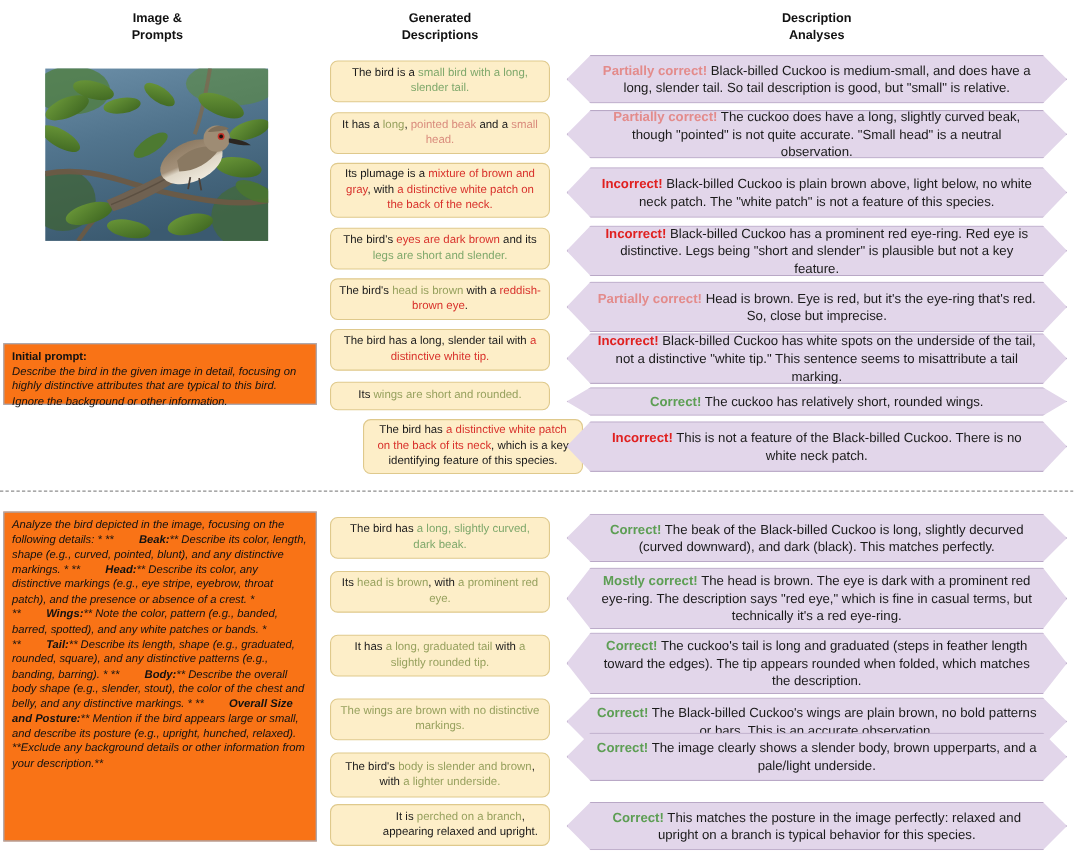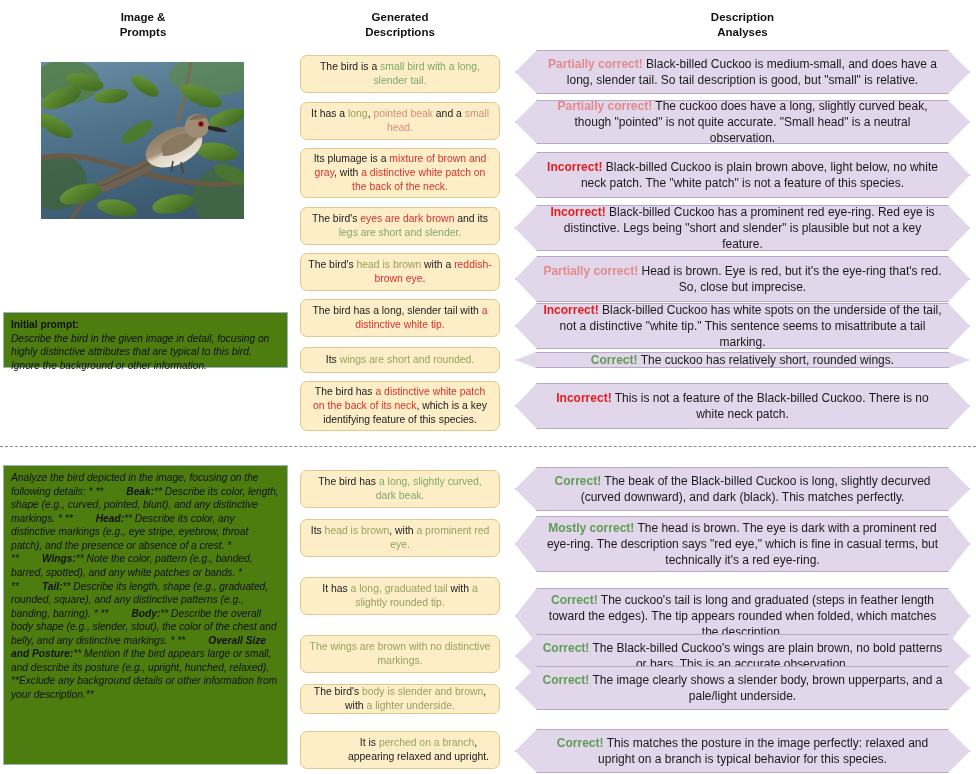--- a/index.html
+++ b/index.html
@@ -45,21 +45,21 @@
     left: 41px; top: 62px;
     width: 203px; height: 157px;
     overflow: hidden;
     border: 0;
   }
   #bird-photo svg { display: block; }
 
   
   .prompt-box {
     position: absolute;
-    background: #4d7c0f;
+    background: #f97316;
     border: 1px solid #9bb0c9;
     padding: 5px 7px 6px 7px;
     font-size: 10.2px;
     line-height: 1.33;
     color: #111;
     font-style: italic;
   }
   .prompt-box .ptitle {
     font-style: normal;
     font-weight: bold;
@@ -225,36 +225,36 @@
       </div>
       <div class="desc-box" style="top: 253px; height: 38px;">
         <div class="inner"><span class="hl-black">The bird's </span><span class="hl-olive">head is brown</span><span class="hl-black"> with a </span><span class="hl-red">reddish-brown eye</span><span class="hl-black">.</span></div>
       </div>
       <div class="desc-box" style="top: 299px; height: 38px;">
         <div class="inner"><span class="hl-black">The bird has a long, slender tail with </span><span class="hl-red">a distinctive white tip.</span></div>
       </div>
       <div class="desc-box" style="top: 347px; height: 26px;">
         <div class="inner"><span class="hl-black">Its </span><span class="hl-olive">wings are short and rounded.</span></div>
       </div>
-      <div class="desc-box" style="top: 381px; height: 50px;">
+      <div class="desc-box" style="top: 381px; height: 50px; margin-left: 30px;">
         <div class="inner"><span class="hl-black">The bird has </span><span class="hl-red">a distinctive white patch on the back of its neck</span><span class="hl-black">, which is a key identifying feature of this species.</span></div>
       </div>
       <div class="desc-box" style="top: 470px; height: 38px;">
         <div class="inner"><span class="hl-black">The bird has </span><span class="hl-green">a long, slightly curved, dark beak.</span></div>
       </div>
       <div class="desc-box" style="top: 519px; height: 38px;">
         <div class="inner"><span class="hl-black">Its </span><span class="hl-olive">head is brown</span><span class="hl-black">, with </span><span class="hl-olive">a prominent red eye.</span></div>
       </div>
       <div class="desc-box" style="top: 577px; height: 38px;">
         <div class="inner"><span class="hl-black">It has </span><span class="hl-olive">a long, graduated tail</span><span class="hl-black"> with </span><span class="hl-olive">a slightly rounded tip.</span></div>
       </div>
       <div class="desc-box" style="top: 635px; height: 38px;">
         <div class="inner"><span class="hl-olive">The wings are brown with no distinctive markings.</span></div>
       </div>
-      <div class="desc-box" style="top: 684px; height: 30px;">
+      <div class="desc-box" style="top: 684px; height: 41px;">
         <div class="inner"><span class="hl-black">The bird's </span><span class="hl-olive">body is slender and brown</span><span class="hl-black">, with </span><span class="hl-olive">a lighter underside.</span></div>
       </div>
       <div class="desc-box" style="top: 731px; height: 38px; padding-left: 44px;">
         <div class="inner"><span class="hl-black">It is </span><span class="hl-olive">perched on a branch</span><span class="hl-black">, appearing relaxed and upright.</span></div>
       </div>
     </div>
 
   <div id="ana-layer">
       <div class="ana-box" style="top: 50px; height: 44px;">
         <div class="inner"><span class="verdict-partial">Partially correct!</span> Black-billed Cuckoo is medium-small, and does have a long, slender tail. So tail description is good, but "small" is relative.</div>
@@ -267,33 +267,33 @@
       </div>
       <div class="ana-box" style="top: 205px; height: 46px;">
         <div class="inner"><span class="verdict-incorrect">Incorrect!</span> Black-billed Cuckoo has a prominent red eye-ring. Red eye is distinctive. Legs being "short and slender" is plausible but not a key feature.</div>
       </div>
       <div class="ana-box" style="top: 256px; height: 46px;">
         <div class="inner"><span class="verdict-partial">Partially correct!</span> Head is brown. Eye is red, but it's the eye-ring that's red. So, close but imprecise.</div>
       </div>
       <div class="ana-box" style="top: 303px; height: 46px; justify-content: center;">
         <div class="inner"><span class="verdict-incorrect">Incorrect!</span> Black-billed Cuckoo has white spots on the underside of the tail, not a distinctive "white tip." This sentence seems to misattribute a tail marking.</div>
       </div>
-      <div class="ana-box" style="top: 352px; height: 16px;">
+      <div class="ana-box" style="top: 352px; height: 26px;">
         <div class="inner"><span class="verdict-correct">Correct!</span> The cuckoo has relatively short, rounded wings.</div>
       </div>
       <div class="ana-box" style="top: 383px; height: 46px;">
         <div class="inner"><span class="verdict-incorrect">Incorrect!</span> This is not a feature of the Black-billed Cuckoo. There is no white neck patch.</div>
       </div>
       <div class="ana-box" style="top: 467px; height: 44px;">
         <div class="inner"><span class="verdict-correct">Correct!</span> The beak of the Black-billed Cuckoo is long, slightly decurved (curved downward), and dark (black). This matches perfectly.</div>
       </div>
       <div class="ana-box" style="top: 516px; height: 56px;">
         <div class="inner"><span class="verdict-mostly">Mostly correct!</span> The head is brown. The eye is dark with a prominent red eye-ring. The description says "red eye," which is fine in casual terms, but technically it's a red eye-ring.</div>
       </div>
-      <div class="ana-box" style="top: 575px; height: 56px; margin-top: 13px;">
+      <div class="ana-box" style="top: 575px; height: 56px;">
         <div class="inner"><span class="verdict-correct">Correct!</span> The cuckoo's tail is long and graduated (steps in feather length toward the edges). The tip appears rounded when folded, which matches the description.</div>
       </div>
       <div class="ana-box" style="top: 634px; height: 44px;">
         <div class="inner"><span class="verdict-correct">Correct!</span> The Black-billed Cuckoo's wings are plain brown, no bold patterns or bars. This is an accurate observation.</div>
       </div>
       <div class="ana-box" style="top: 666px; height: 44px;">
         <div class="inner"><span class="verdict-correct">Correct!</span> The image clearly shows a slender body, brown upperparts, and a pale/light underside.</div>
       </div>
       <div class="ana-box" style="top: 729px; height: 44px;">
         <div class="inner"><span class="verdict-correct">Correct!</span> This matches the posture in the image perfectly: relaxed and upright on a branch is typical behavior for this species.</div>

